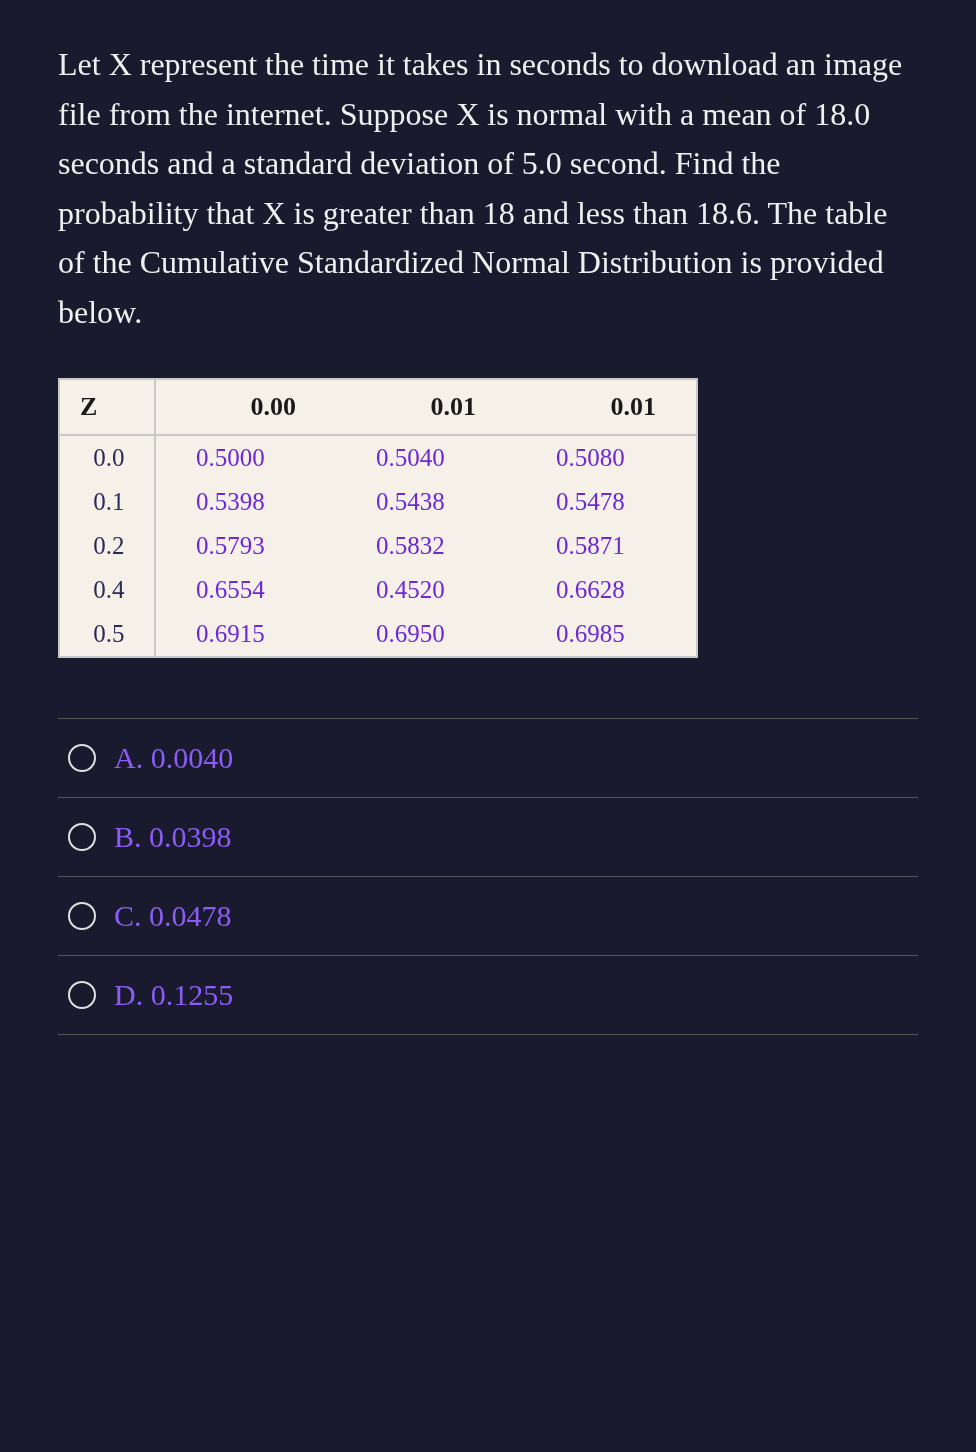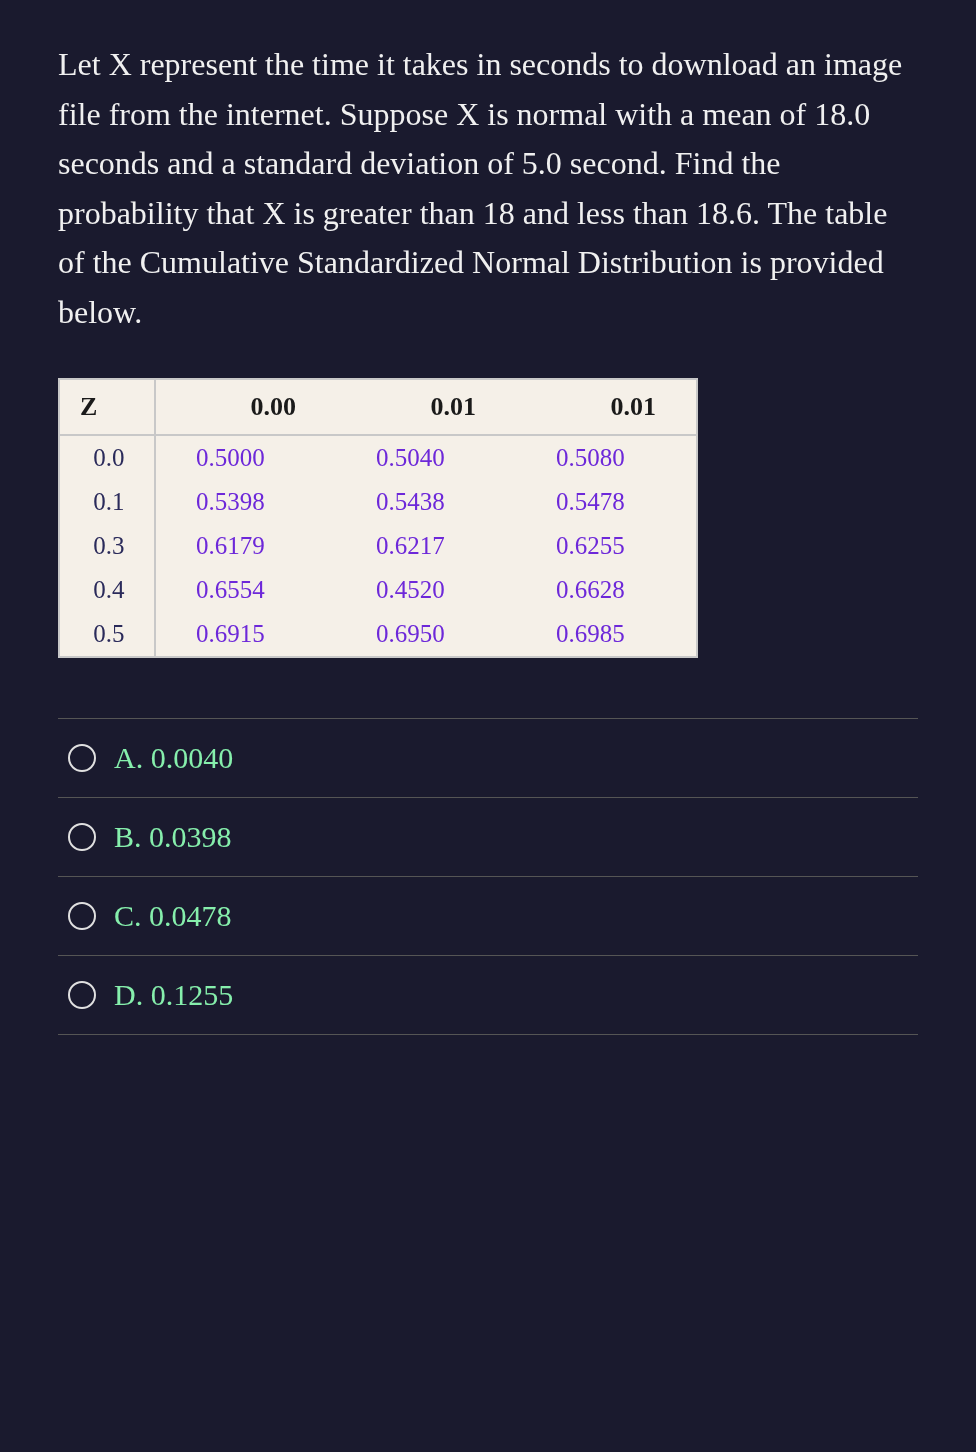--- a/index.html
+++ b/index.html
@@ -98,21 +98,21 @@
       height: 28px;
       border-radius: 50%;
       border: 2.5px solid #e0e0e0;
       background: transparent;
       flex-shrink: 0;
       display: inline-block;
     }
 
     .option-label {
       font-size: 30px;
-      color: #86efac;
+      color: #8b5cf6;
       font-family: Georgia, 'Times New Roman', serif;
     }
   </style>
 </head>
 <body>
 
 <div class="container">
 
   <p class="question-text">Let X represent the time it takes in seconds to download an image file from the internet. Suppose X is normal with a mean of 18.0 seconds and a standard deviation of 5.0 second. Find the probability that X is greater than 18 and less than 18.6. The table of the Cumulative Standardized Normal Distribution is provided below.</p>
 
@@ -133,24 +133,24 @@
             <td>0.5040</td>
             <td>0.5080</td>
           </tr>
           <tr>
             <td>0.1</td>
             <td>0.5398</td>
             <td>0.5438</td>
             <td>0.5478</td>
           </tr>
           <tr>
-            <td>0.3</td>
-            <td>0.6179</td>
-            <td>0.6217</td>
-            <td>0.6255</td>
+            <td>0.2</td>
+            <td>0.5793</td>
+            <td>0.5832</td>
+            <td>0.5871</td>
           </tr>
           <tr>
             <td>0.4</td>
             <td>0.6554</td>
             <td>0.4520</td>
             <td>0.6628</td>
           </tr>
           <tr>
             <td>0.5</td>
             <td>0.6915</td>

